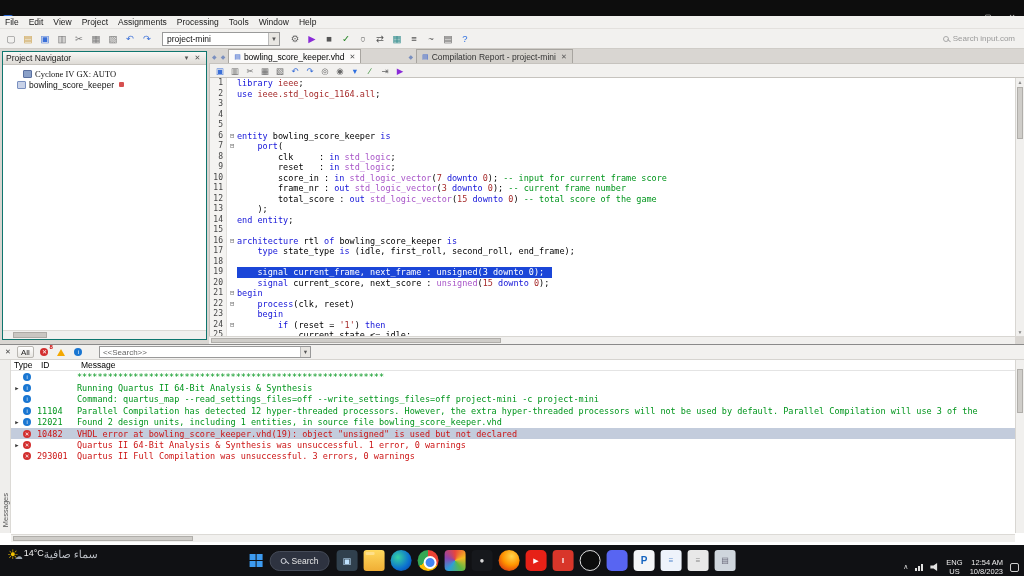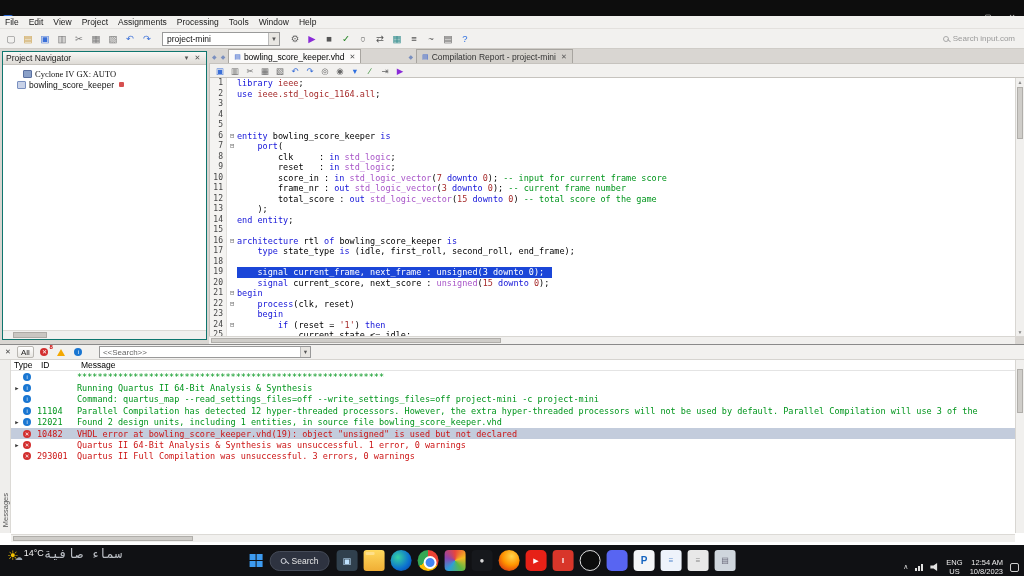--- a/index.html
+++ b/index.html
@@ -101,21 +101,21 @@
   .msg-hscroll{position:absolute;left:11px;right:9px;bottom:3px;height:8px;background:#f1f0ee;border-top:1px solid #dcdad6}
   .msg-hscroll .thumb{position:absolute;left:2px;top:1px;width:180px;height:5px;background:#cfcdc9;border:1px solid #b0aeaa}
 
   
   .taskbar{position:absolute;left:0;bottom:0;height:31px;right:0;background:#101114;color:#fff}
   .weather{position:absolute;left:7px;top:3px;display:flex;align-items:center;gap:5px}
   .wicon{position:relative;font-size:13px;color:#f2c200;line-height:13px}
   .wicon .cl{position:absolute;right:-4px;bottom:-2px;font-size:8px;color:#9aa4ad}
   .wcol{display:flex;flex-direction:row;line-height:1.15}
   .wtemp{font-size:9px;color:#f0f0f0}
-  .wdesc{font-size:13px;color:#b8bcc2;font-family:Liberation Mono, monospace}
+  .wdesc{font-size:11px;color:#b8bcc2;font-family:Liberation Serif, serif}
   .tb-center{position:absolute;left:50%;top:0;height:31px;transform:translateX(-54%);display:flex;align-items:center;gap:7px}
   .win-start{display:grid;grid-template-columns:6px 6px;grid-template-rows:6px 6px;gap:1px}
   .win-start span{background:#3d9bf0}
   .tb-search{height:20px;border-radius:11px;background:#2e3340;border:1px solid #454b58;display:flex;align-items:center;gap:5px;padding:0 10px;color:#e6e6e6;font-size:8.5px}
   .magw{width:6px;height:6px;border:1.2px solid #d0d3da;border-radius:50%;position:relative}
   .magw::after{content:"";position:absolute;width:3.5px;height:1.2px;background:#d0d3da;right:-3px;bottom:-1px;transform:rotate(40deg)}
   .tbapp{position:relative;width:21px;height:21px;display:flex;align-items:center;justify-content:center;font-size:9px;color:#fff}
   .ic-taskview{background:#30404d;border-radius:4px;color:#bfe3ff}
   .ic-folder{background:linear-gradient(180deg,#ffd95e,#f0ae35);border-radius:3px}
   .ic-folder::before{content:"";position:absolute;top:2px;left:2px;width:9px;height:3px;background:#ffe08a;border-radius:1px}

